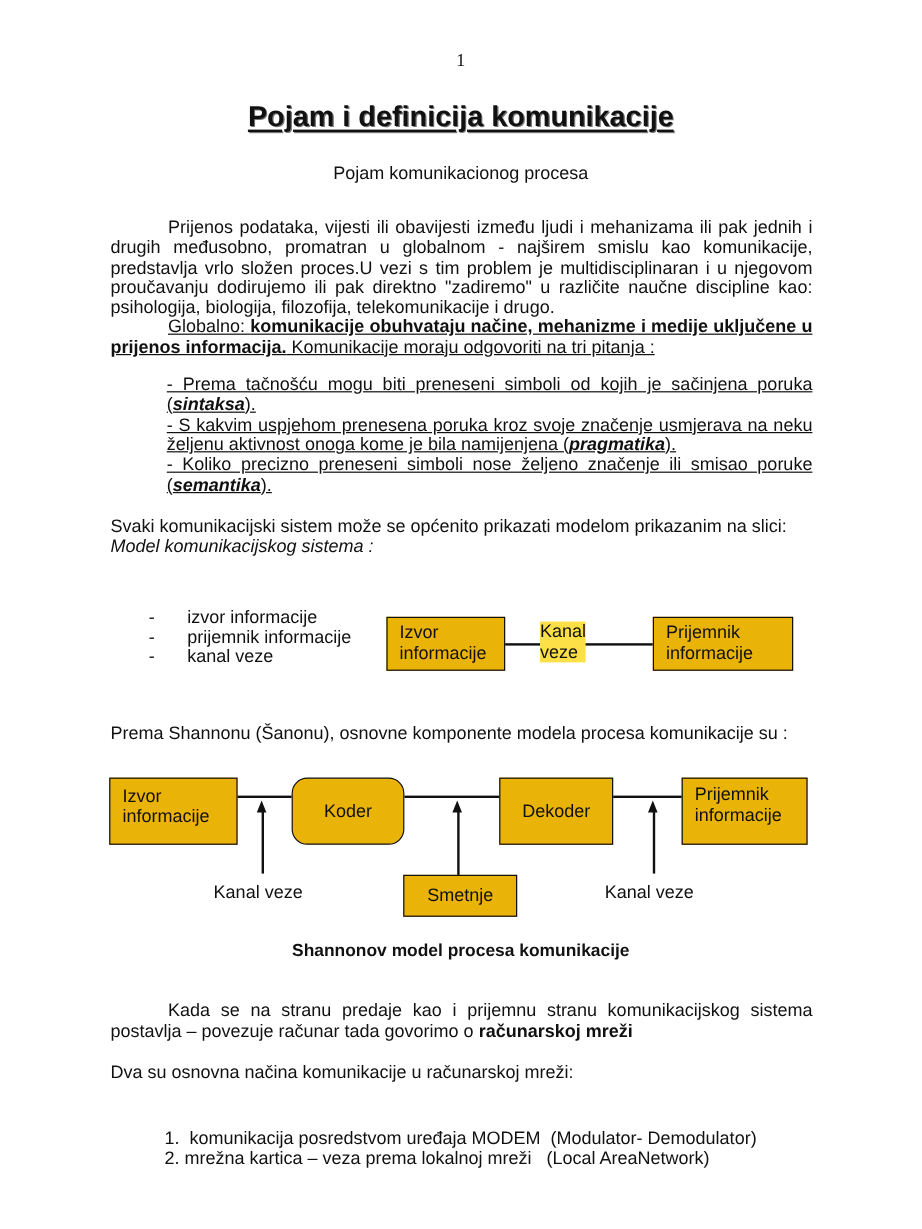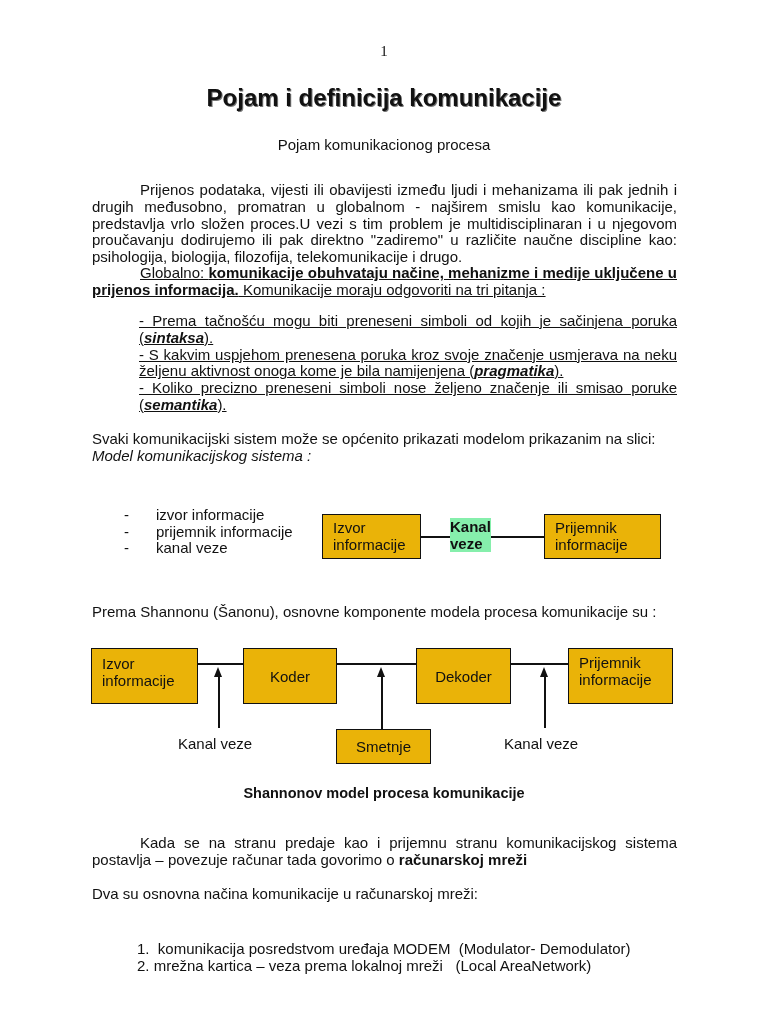--- a/index.html
+++ b/index.html
@@ -2,21 +2,21 @@
 <html><head>
 <meta charset="utf-8">
 <style>
   html, body { margin:0; padding:0; background:#ffffff; }
   body { width:768px; height:1024px; position:relative; overflow:hidden;
          font-family:"Liberation Sans", sans-serif; color:#111; }
   .abs { position:absolute; }
   .pagenum { left:0; width:768px; top:43px; text-align:center;
              font-family:"Liberation Serif", serif; font-size:15px; }
   .title { left:0; width:768px; top:84px; text-align:center; font-weight:bold;
-           font-size:24px; text-decoration-thickness:2px;
+           font-size:24px; text-decoration:underline; text-decoration-thickness:2px;
            text-underline-offset:3px; text-shadow:1px 1px 0 #777; }
   .subtitle { left:0; width:768px; top:136px; text-align:center; font-size:15px; }
   .para { left:92px; width:585px; font-size:15px; line-height:16.8px; text-align:justify; }
   .indent { display:inline-block; width:48px; }
   .u { text-decoration:underline; }
   .b { font-weight:bold; }
   .i { font-style:italic; }
   .qlist { left:139px; width:538px; font-size:15px; line-height:16.8px; text-align:justify; }
   .qlist div { text-decoration:underline; text-align-last:left; }
   .line { font-size:15px; line-height:17px; }
@@ -61,39 +61,39 @@
   <div><span class="dash">-</span><span>prijemnik informacije</span></div>
   <div><span class="dash">-</span><span>kanal veze</span></div>
 </div>
 
 <div>
   <div class="box" style="left:322px; top:514px; width:99px; height:45px; padding:4px 0 0 10px;">
     <div>Izvor</div>
       <div>informacije</div>
   </div>
   <div class="hline" style="left:421px; top:536px; width:123px;"></div>
-  <div class="abs line" style="left:450px; top:518px; background:#86efac;font-weight:bold;">
+  <div class="abs line" style="left:450px; top:518px; background:#fde047;">
     <div>Kanal</div>
       <div>veze</div>
   </div>
   <div class="box" style="left:544px; top:514px; width:117px; height:45px; padding:4px 0 0 10px;">
     <div>Prijemnik</div>
       <div>informacije</div>
   </div>
 </div>
 
 <div class="abs line" style="left:92px; top:603px;">Prema Shannonu (Šanonu), osnovne komponente modela procesa komunikacije su :</div>
 
 <div>
   <div class="box" style="left:91px; top:648px; width:107px; height:56px; padding:6px 0 0 10px;">
     <div>Izvor</div>
       <div>informacije</div>
   </div>
   <div class="hline" style="left:198px; top:663px; width:45px;"></div>
-  <div class="box center-text" style="left:243px; top:648px; width:94px; height:56px;">Koder</div>
+  <div class="box center-text" style="left:243px; top:648px; width:94px; height:56px;border-radius:13px;">Koder</div>
   <div class="hline" style="left:337px; top:663px; width:80px;"></div>
   <div class="box center-text" style="left:416px; top:648px; width:95px; height:56px;">Dekoder</div>
   <div class="hline" style="left:511px; top:663px; width:58px;"></div>
   <div class="box" style="left:568px; top:648px; width:105px; height:56px; padding:5px 0 0 10px;">
     <div>Prijemnik</div>
       <div>informacije</div>
   </div>
 
   <div class="arrowhead" style="left:214px; top:667px;"></div>
   <div class="vline" style="left:218px; top:676px; height:52px;"></div>

